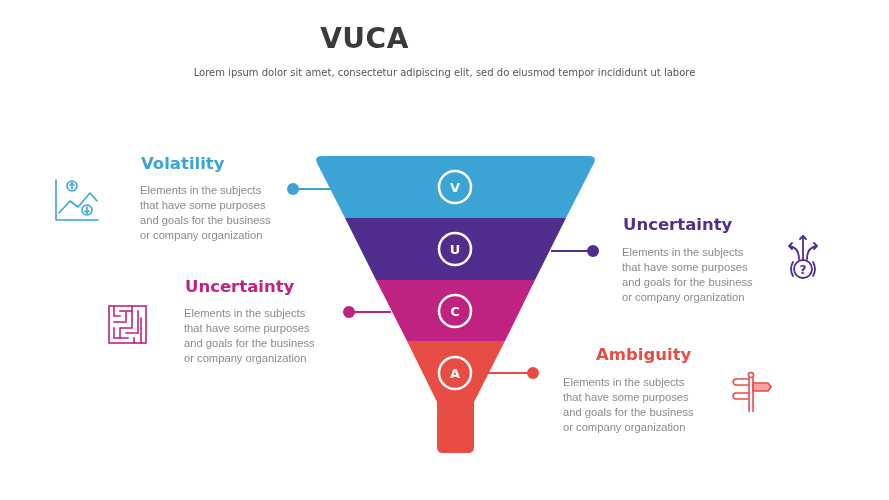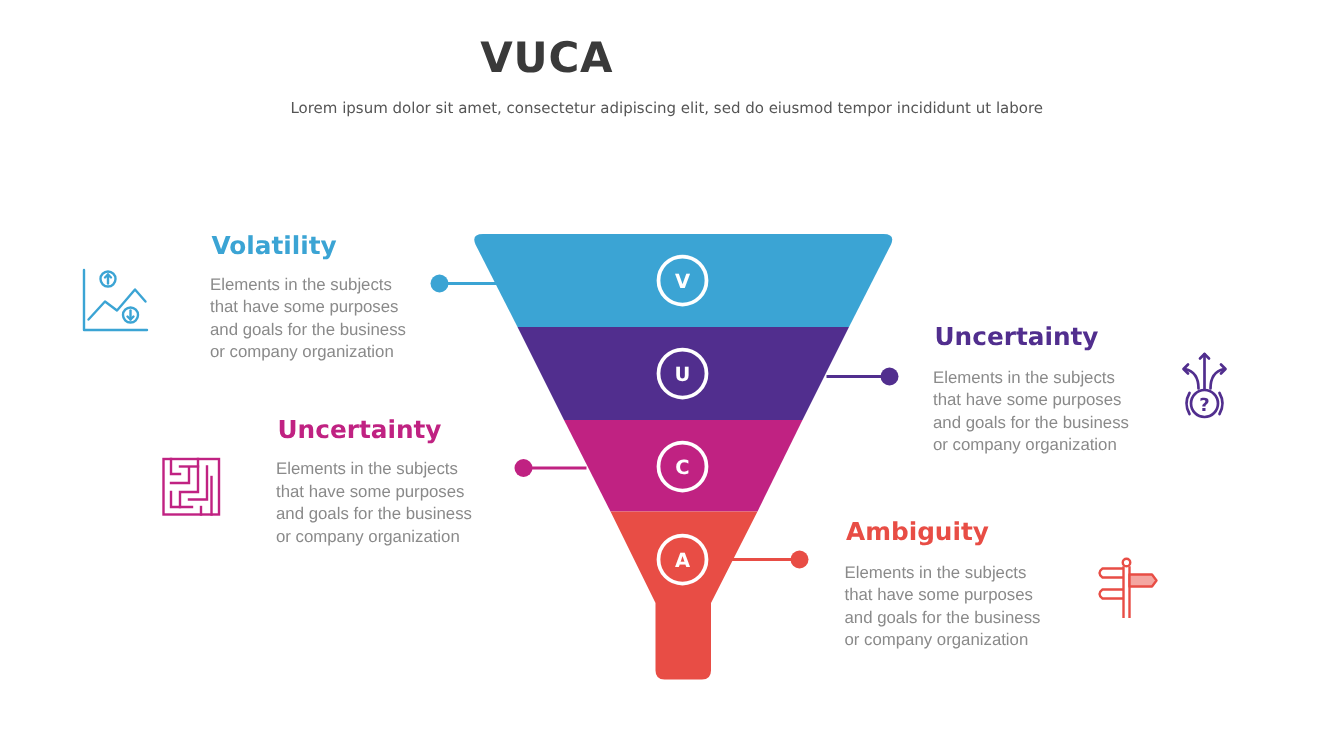--- a/index.html
+++ b/index.html
@@ -119,17 +119,17 @@
 that have some purposes
 and goals for the  business
 or company organization</div>
 
 <div class="item-title" style="left:185px; top:277px; color:#c02282;">Uncertainty</div>
 <div class="item-desc" style="left:184px; top:306px;">Elements in the subjects
 that have some purposes
 and goals for the  business
 or company organization</div>
 
-<div class="item-title" style="left:564px; top:345px; color:#e84d45;">Ambiguity</div>
+<div class="item-title" style="left:596px; top:345px; color:#e84d45;">Ambiguity</div>
 <div class="item-desc" style="left:563px; top:375px;">Elements in the subjects
 that have some purposes
 and goals for the  business
 or company organization</div>
 
 </body></html>

